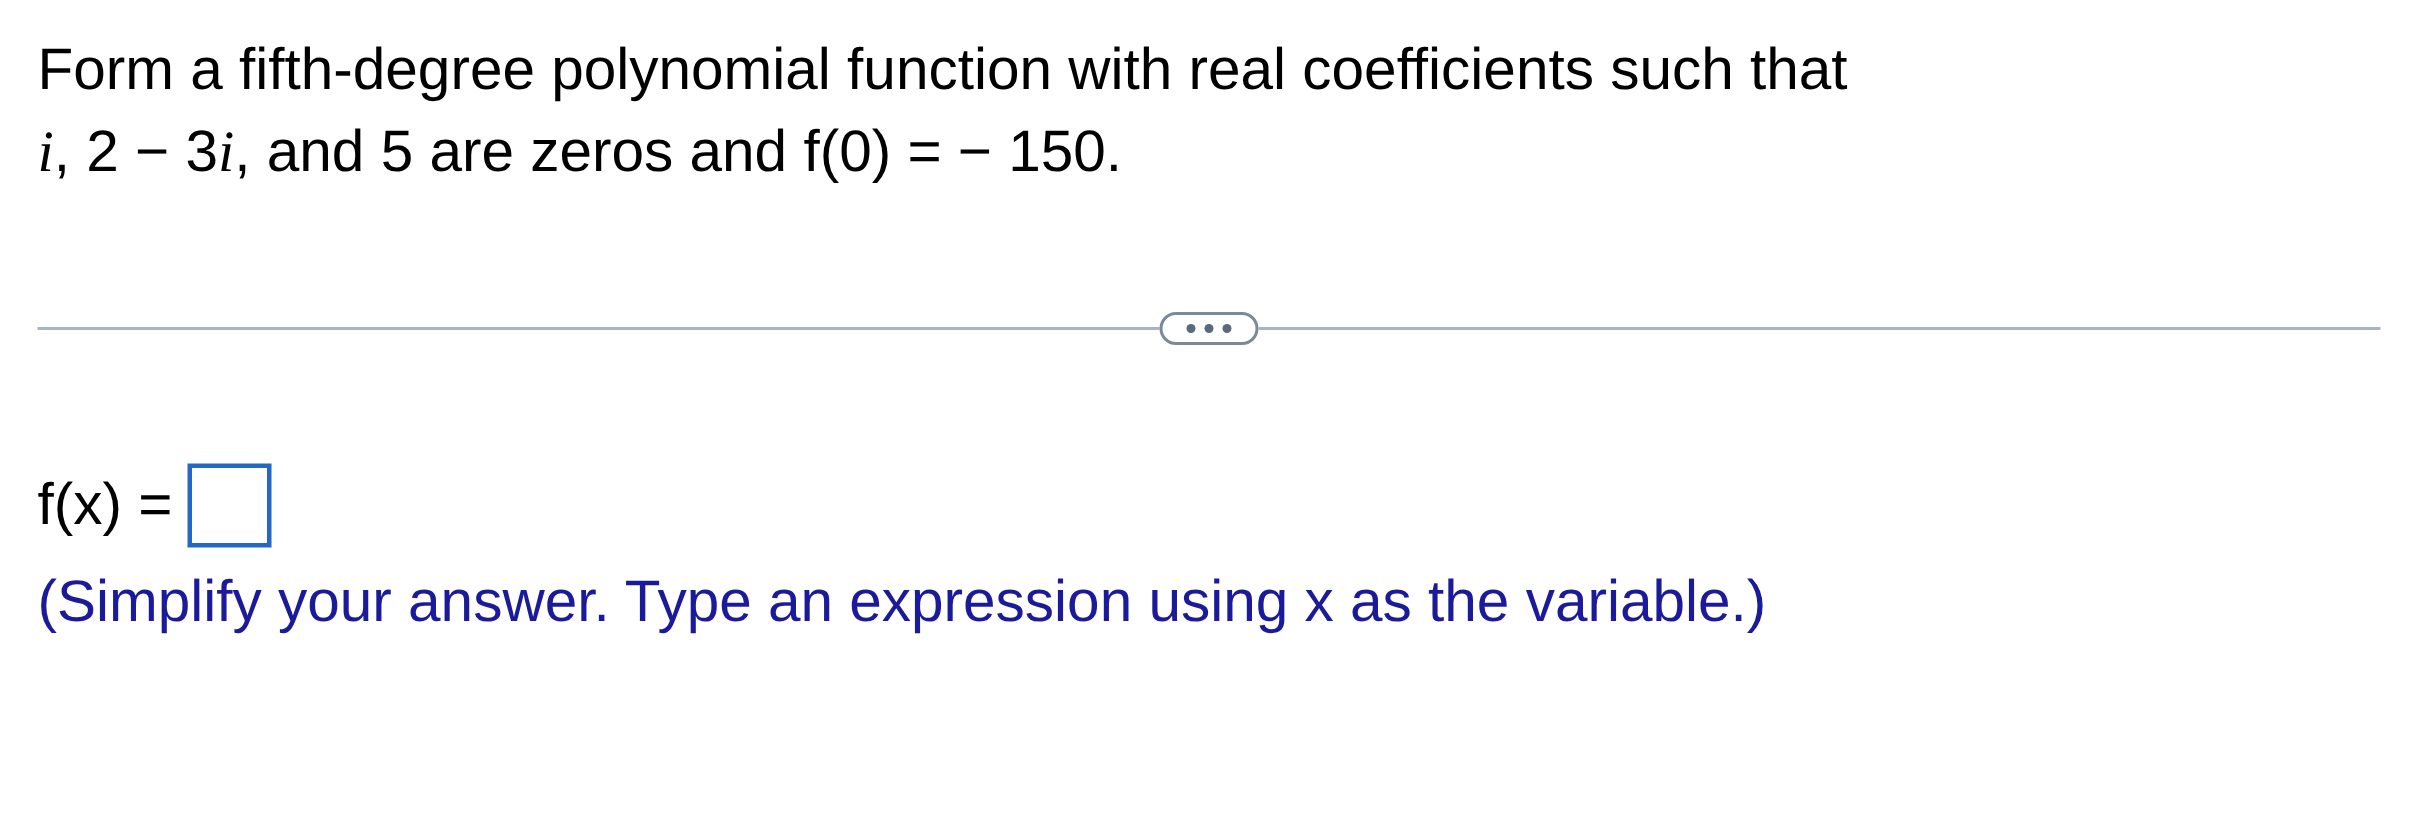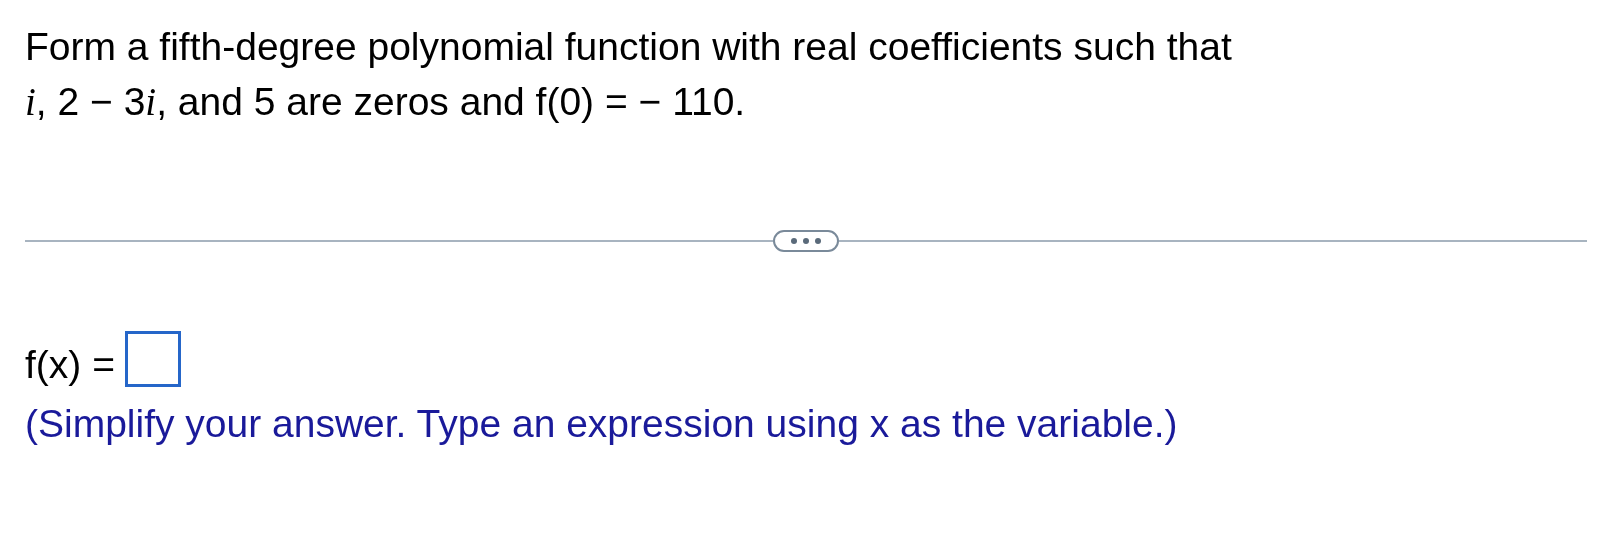--- a/index.html
+++ b/index.html
@@ -12,21 +12,21 @@
       background: #ffffff;
       width: 1612px;
       height: 560px;
       padding: 20px 25px;
       position: relative;
     }
     .question-text {
       font-size: 39px;
       color: #000000;
       line-height: 1.4;
-      margin-bottom: 92px;
+      margin-bottom: 70px;
     }
     .italic {
       font-style: italic;
       font-family: 'Times New Roman', Times, serif;
     }
     .divider-container {
       position: relative;
       width: 100%;
       height: 40px;
       margin-bottom: 70px;
@@ -55,21 +55,21 @@
       height: 6px;
       background: #5a6a7a;
       border-radius: 50%;
     }
     .answer-section {
       font-size: 39px;
       color: #1a1a8a;
     }
     .answer-line {
       display: flex;
-      align-items: flex-end;
+      align-items: center;
       margin-bottom: 15px;
     }
     .fx-label {
       color: #000000;
       margin-right: 10px;
     }
     .answer-box {
       display: inline-block;
       width: 56px;
       height: 56px;
@@ -80,21 +80,21 @@
     .hint-text {
       color: #1a1a9a;
       font-size: 39px;
     }
   </style>
 </head>
 <body>
 
 <div class="question-text">
   <span>Form a fifth-degree polynomial function with real coefficients such that</span><br>
-  <span class="italic">i</span><span>, 2 − 3</span><span class="italic">i</span><span>, and 5 are zeros and f(0) = − 110.</span>
+  <span class="italic">i</span><span>, 2 − 3</span><span class="italic">i</span><span>, and 5 are zeros and f(0) = − 150.</span>
 </div>
 
 <div class="divider-container">
   <div class="divider-line"></div>
   <div class="divider-button">
     <span class="dot"></span>
     <span class="dot"></span>
     <span class="dot"></span>
   </div>
   <div class="divider-line"></div>

